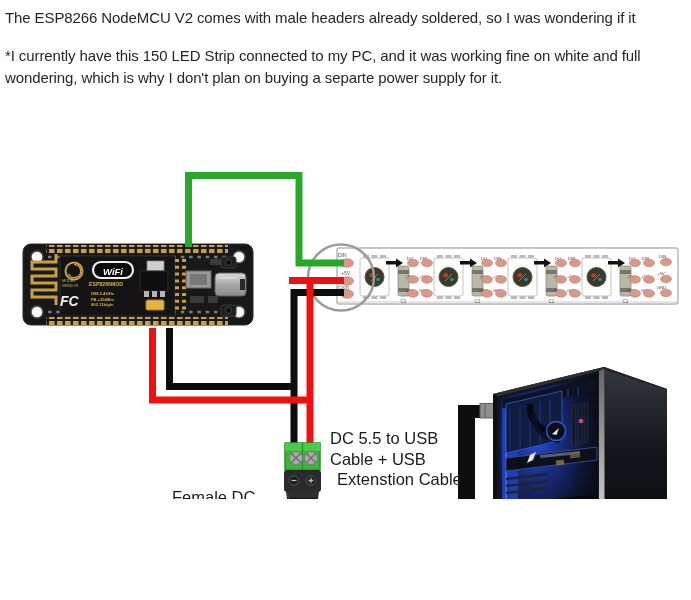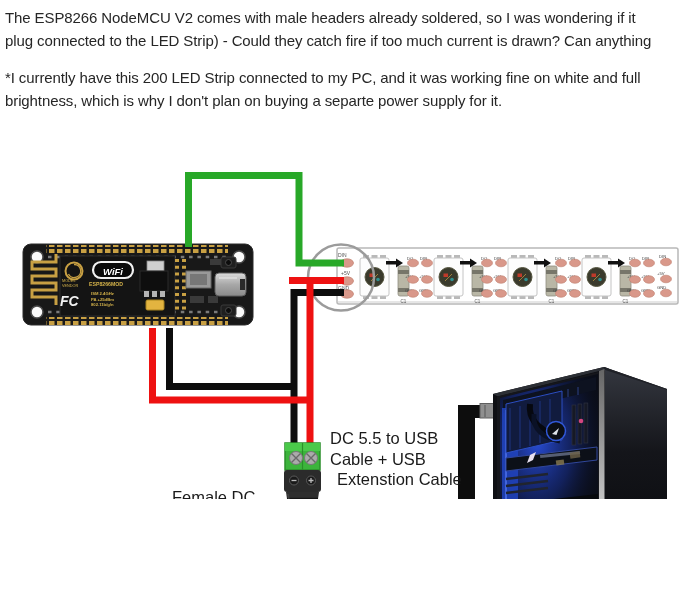--- a/index.html
+++ b/index.html
@@ -13,24 +13,23 @@
   .dlabel{font-size:16.5px;fill:#1a1a1a;}
   .tinygold{fill:#d4b24a;}
 </style>
 </head>
 <body>
 
 <div class="page">
 
   <div class="question">
     <div>The ESP8266 NodeMCU V2 comes with male headers already soldered, so I was wondering if it</div>
-    <div>plug connected to the LED Strip) - Could they catch fire if too much current is drawn? Can anything</div>
     <div class="pgap"></div>
-    <div>*I currently have this 200 LED Strip connected to my PC, and it was working fine on white and full</div>
-    <div>brightness, which is why I don't plan on buying a separte power supply for it.</div>
+    <div>*I currently have this 150 LED Strip connected to my PC, and it was working fine on white and full</div>
+    <div>wondering, which is why I don't plan on buying a separte power supply for it.</div>
   </div>
 
   <svg class="diagram-svg" viewBox="0 0 691 600">
     <defs>
       <pattern id="pinrow" width="8" height="8" patternUnits="userSpaceOnUse">
         <rect width="8" height="8" fill="#1a1a1a"></rect>
         <rect x="1" y="1" width="5.5" height="6" fill="#c8a043"></rect>
       </pattern>
       <linearGradient id="usbgrad" x1="0" y1="0" x2="0" y2="1">
         <stop offset="0" stop-color="#dcdcdc"></stop>

